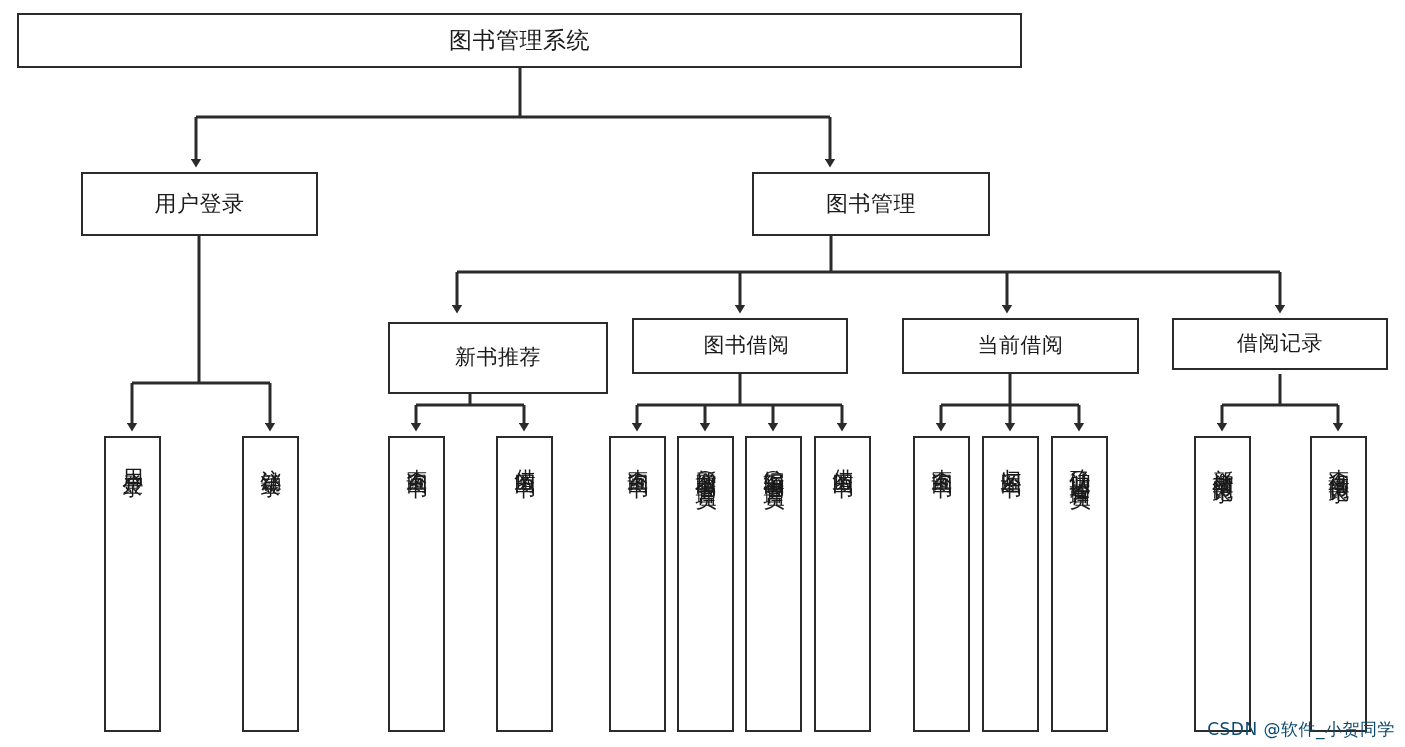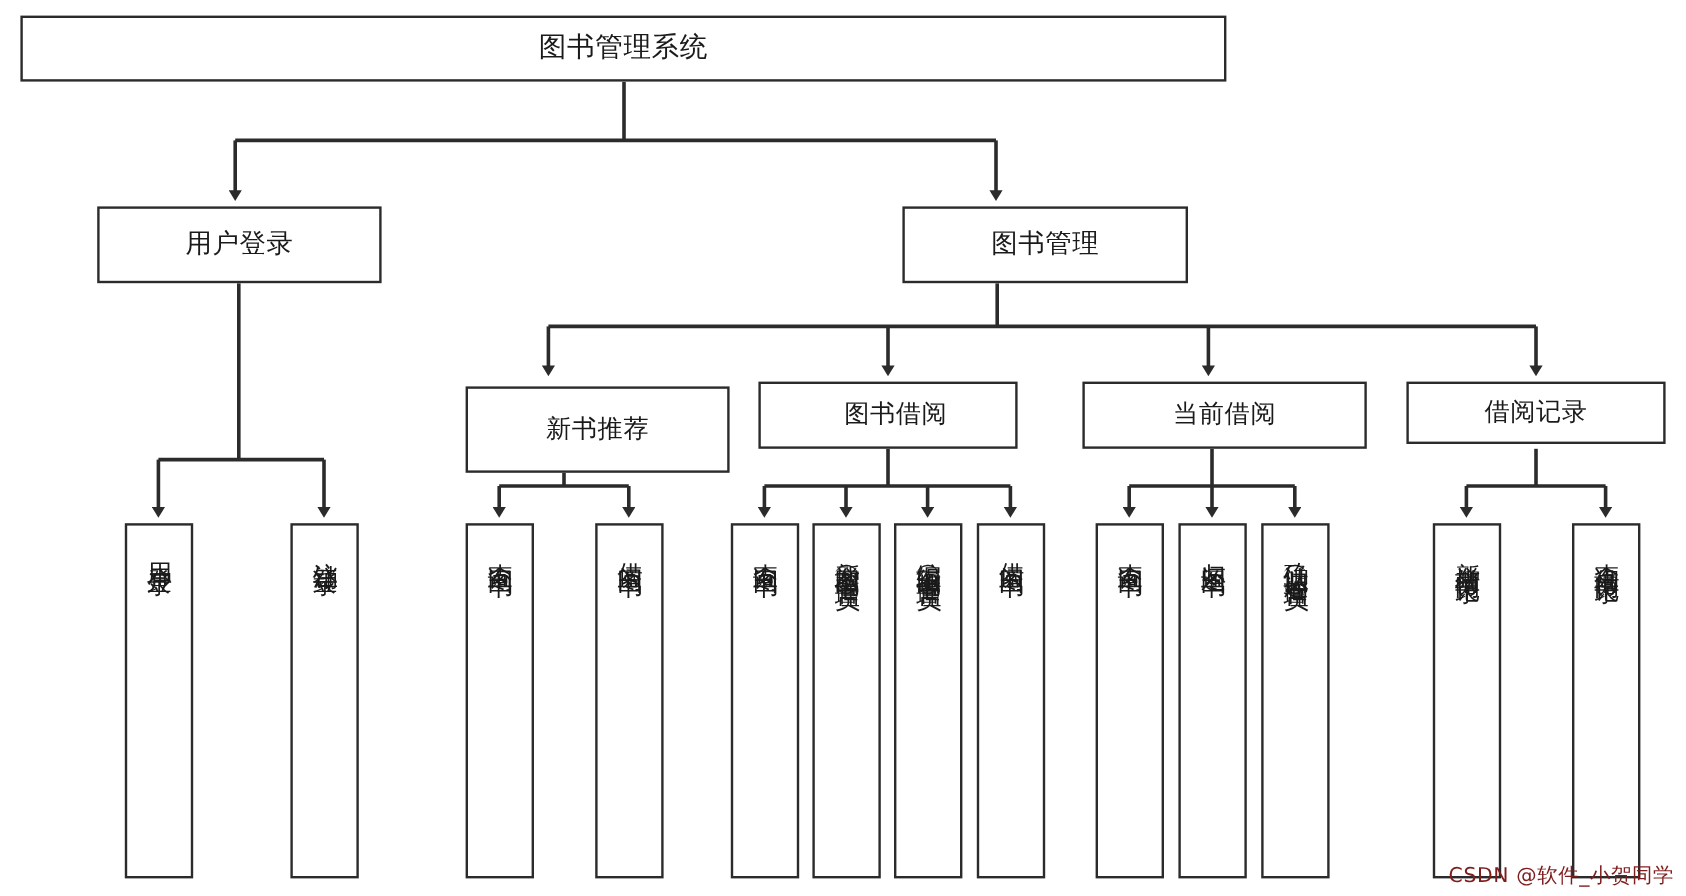--- a/index.html
+++ b/index.html
@@ -54,21 +54,21 @@
     text-orientation: upright;
     line-height: 1.1;
     letter-spacing: 3px;
     white-space: nowrap;
   }
   .watermark {
     position: absolute;
     right: 10px;
     bottom: 6px;
     font-size: 17px;
-    color: #7f1d1d;
+    color: #0c4a6e;
     letter-spacing: 0.5px;
     white-space: nowrap;
   }
 </style>
 </head>
 <body>
 
 <div id="canvas">
 
   <svg class="edges" viewBox="0 0 1405 747">

